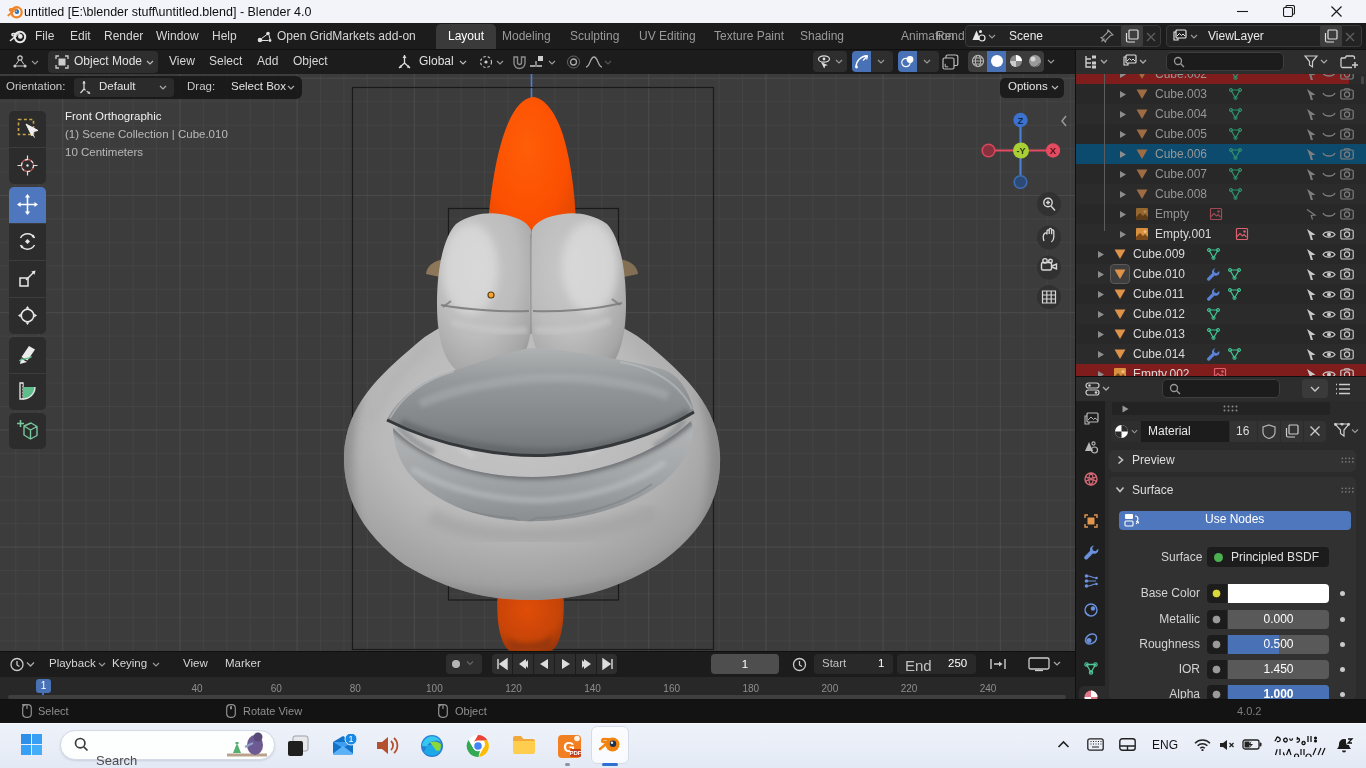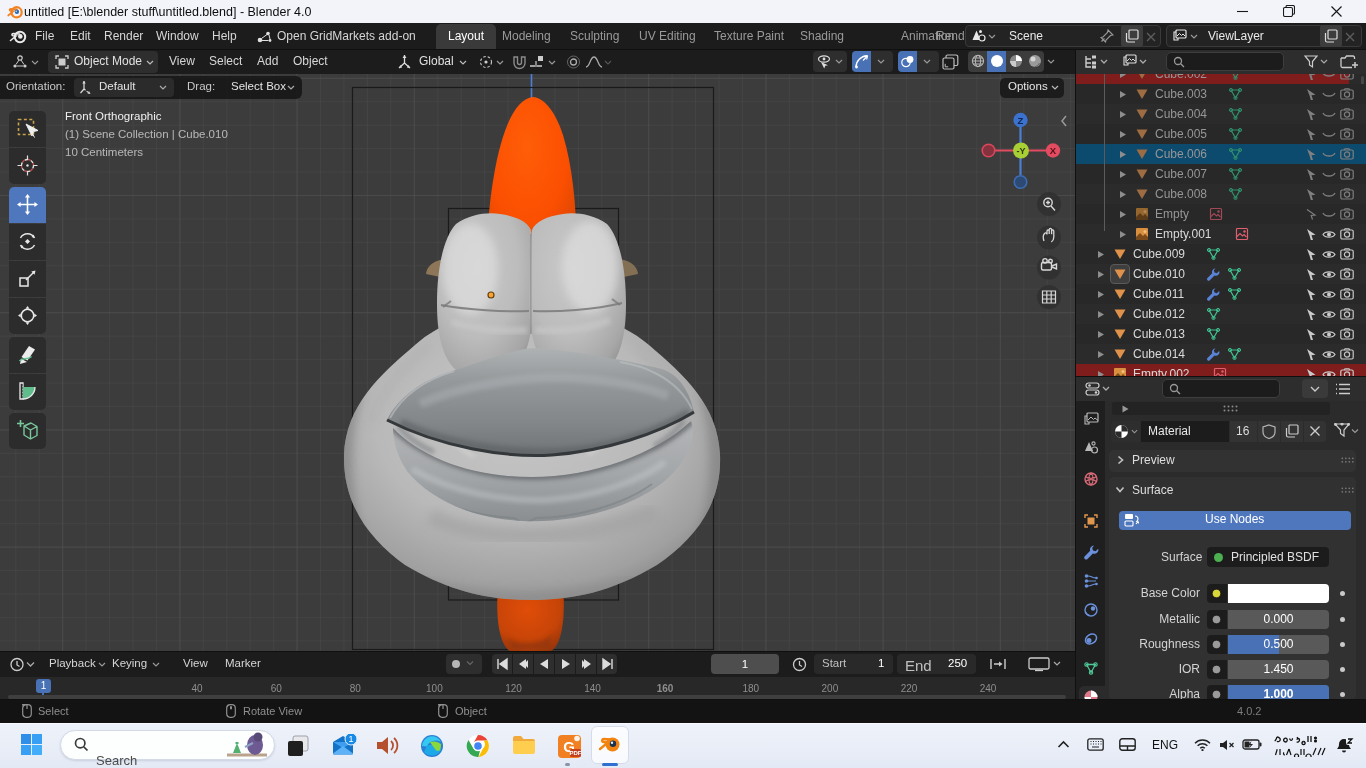--- a/index.html
+++ b/index.html
@@ -1261,21 +1261,21 @@
       </svg>
 
   <div class="abs" id="ruler" style="left:0;top:25px;width:1075px;height:23px;background:#282828;font-size:10px;color:#8e8e8e;">
         <div style="position:absolute;left:89px;top:6px;width:30px;text-align:center;margin-top:20px;">20</div>
         <div style="position:absolute;left:182.1px;top:6px;width:30px;text-align:center;">40</div>
         <div style="position:absolute;left:261.2px;top:6px;width:30px;text-align:center;">60</div>
         <div style="position:absolute;left:340.29999999999995px;top:6px;width:30px;text-align:center;">80</div>
         <div style="position:absolute;left:419.4px;top:6px;width:30px;text-align:center;">100</div>
         <div style="position:absolute;left:498.5px;top:6px;width:30px;text-align:center;">120</div>
         <div style="position:absolute;left:577.5999999999999px;top:6px;width:30px;text-align:center;">140</div>
-        <div style="position:absolute;left:656.6999999999999px;top:6px;width:30px;font-weight:bold;">160</div>
+        <div style="position:absolute;left:656.6999999999999px;top:6px;width:30px;text-align:center;">160</div>
         <div style="position:absolute;left:735.8px;top:6px;width:30px;text-align:center;">180</div>
         <div style="position:absolute;left:814.9px;top:6px;width:30px;text-align:center;">200</div>
         <div style="position:absolute;left:894px;top:6px;width:30px;text-align:center;">220</div>
         <div style="position:absolute;left:973.0999999999999px;top:6px;width:30px;text-align:center;">240</div>
       </div>
   <div class="abs" style="left:36px;top:27px;width:15px;height:14px;background:#4872b5;border-radius:3px;color:#fff;font-size:10px;text-align:center;line-height:14px;">1</div>
   <div class="abs" style="left:42px;top:41px;width:2px;height:7px;background:#4872b5;"></div>
   <div class="abs" style="left:8px;top:43px;width:1058px;height:4px;background:#3f3f3f;border-radius:2px;"></div>
 </div>
 

